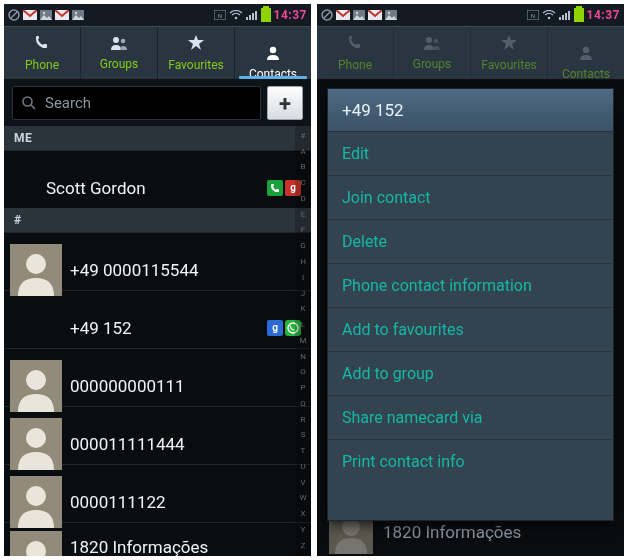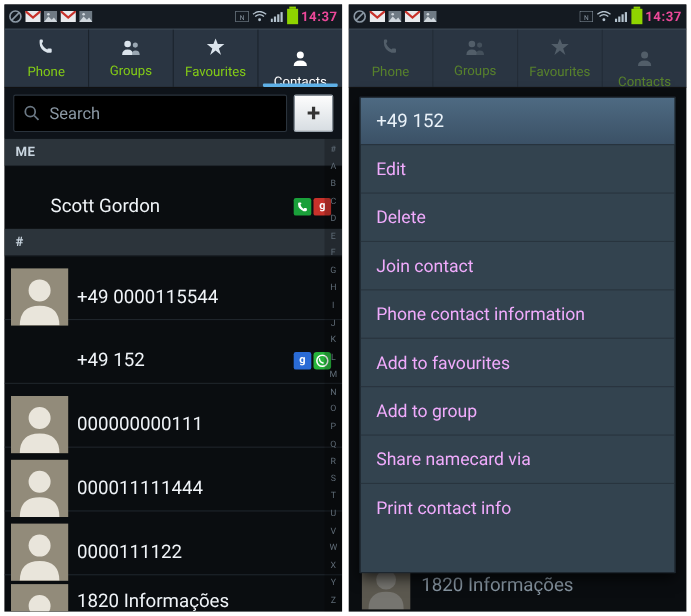--- a/index.html
+++ b/index.html
@@ -35,21 +35,21 @@
     .av{width:52px;height:52px;margin:0 8px 0 6px;background:#928b7a;display:flex;align-items:flex-end;justify-content:center;overflow:hidden;flex-shrink:0;}
     .name{flex:1;font-size:17px;color:#f0f4f8;white-space:nowrap;overflow:hidden;}
     .badges{display:flex;gap:2px;align-items:center;}
     .badge{width:16px;height:16px;border-radius:2px;display:flex;align-items:center;justify-content:center;font-size:10px;font-weight:bold;color:#fff;}
     .b-ph{background:#1aa03a;} .b-gp{background:#c8322b;} .b-bl{background:#2a6bd6;} .b-wa{background:#27b43c;border-radius:3px;}
     .index{position:absolute;right:0;top:0;bottom:0;width:16px;display:flex;flex-direction:column;justify-content:space-around;padding:2px 0;background:rgba(0,0,0,.2);}
     .index span{font-size:8px;color:#5f6b76;text-align:center;line-height:1;}
     
     .overlay{position:absolute;left:10px;right:10px;top:84px;bottom:35px;background:#33434f;border:1px solid #1d262e;box-shadow:0 4px 12px rgba(0,0,0,.7);display:flex;flex-direction:column;}
     .ov-title{background:linear-gradient(#4e6a82,#3b5166);color:#eaf2f9;font-size:17px;padding:11px 14px;border-bottom:1px solid #26323c;}
-    .ov-item{color:#f0abfc;font-size:16px;padding:12px 14px;border-bottom:1px solid #28343e;cursor:pointer;}
+    .ov-item{color:#14b8a6;font-size:16px;padding:12px 14px;border-bottom:1px solid #28343e;cursor:pointer;}
     .ov-item:last-child{border-bottom:none;}
     .bottom-contact{position:absolute;left:0;right:0;bottom:0;height:48px;display:flex;align-items:center;padding:0 6px;}
     .bottom-contact .av{opacity:.6;width:44px;height:44px;margin-right:10px;}
     .bottom-contact .name{color:#8694a0;font-size:17px;}
   </style>
 </head>
 <body>
 
 <div class="wrap">
 
@@ -367,22 +367,22 @@
             <path d="M6 44 Q6 28 22 28 Q38 28 38 44 Z" fill="#bfbab0"></path>
           </svg>
         </span>
       <span class="name">1820 Informações</span>
     </div>
 
     <div class="overlay">
       <div class="ov-title">+49 152</div>
       <div id="ov-items">
           <div class="ov-item">Edit</div>
+          <div class="ov-item">Join contact</div>
           <div class="ov-item">Delete</div>
-          <div class="ov-item">Join contact</div>
           <div class="ov-item">Phone contact information</div>
           <div class="ov-item">Add to favourites</div>
           <div class="ov-item">Add to group</div>
           <div class="ov-item">Share namecard via</div>
           <div class="ov-item">Print contact info</div>
         </div>
     </div>
   </div>
 
 </div>

